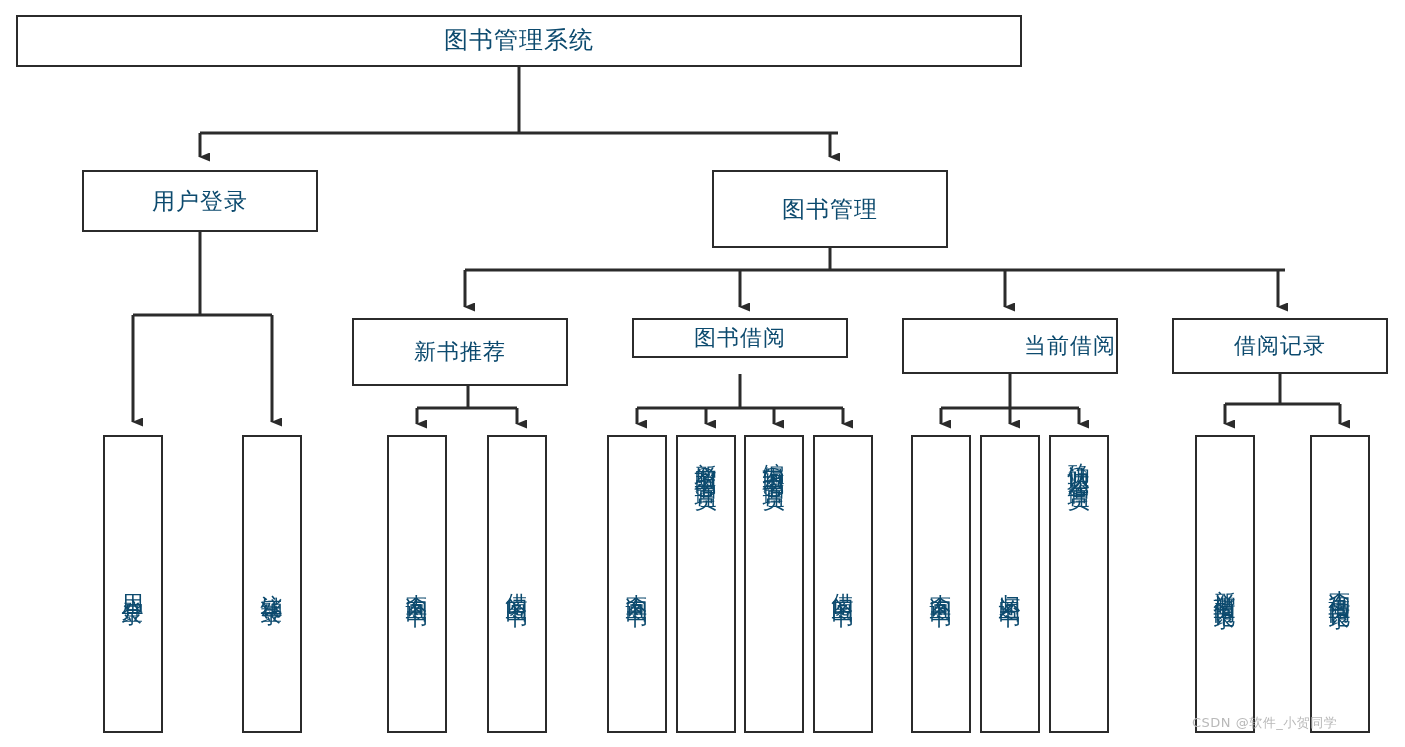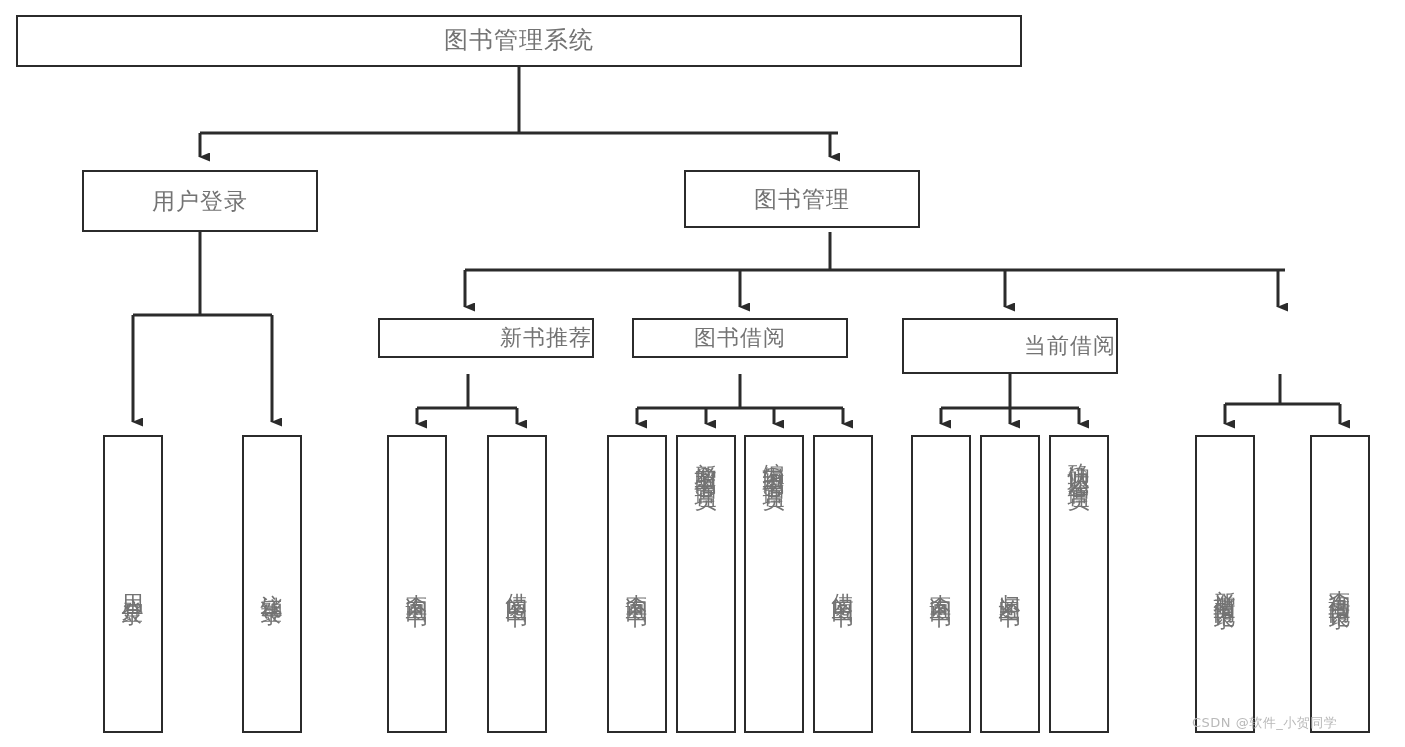--- a/index.html
+++ b/index.html
@@ -27,21 +27,21 @@
     pointer-events: none;
   }
   .node {
     position: absolute;
     box-sizing: border-box;
     background: #ffffff;
     border: 2px solid #2b2b2b;
     display: flex;
     align-items: center;
     justify-content: center;
-    color: #737373;
+    color: #0c4a6e;
   }
   .node .label {
     display: block;
     text-align: center;
     line-height: 1.15;
     white-space: nowrap;
   }
   
   .node.horiz .label {
     font-size: 23px;
@@ -133,36 +133,39 @@
   </svg>
 
   <div class="node horiz level-0" style="left:16px; top:15px; width:1006px; height:52px;">
     <span class="label">图书管理系统</span>
   </div>
 
   <div class="node horiz level-1" style="left:82px; top:170px; width:236px; height:62px;">
     <span class="label">用户登录</span>
   </div>
 
-  <div class="node horiz level-1" style="left:684px; top:170px; width:236px; height:58px;">
+  <div class="node horiz level-1" style="left:712px; top:170px; width:236px; height:78px;">
     <span class="label">图书管理</span>
   </div>
 
-  <div class="node horiz level-2" style="left:378px; top:318px; width:216px; height:40px;justify-content:flex-end;">
+  <div class="node horiz level-2" style="left:352px; top:318px; width:216px; height:68px;">
     <span class="label">新书推荐</span>
   </div>
 
   <div class="node horiz level-2" style="left:632px; top:318px; width:216px; height:40px;">
     <span class="label">图书借阅</span>
   </div>
 
   <div class="node horiz level-2" style="left:902px; top:318px; width:216px; height:56px;justify-content:flex-end;">
     <span class="label">当前借阅</span>
   </div>
 
+  <div class="node horiz level-2" style="left:1172px; top:318px; width:216px; height:56px;">
+    <span class="label">借阅记录</span>
+  </div>
 
   <div class="node vert centered" style="left:103px; top:435px; width:60px; height:298px;">
     <span class="label">用户登录</span>
   </div>
 
   <div class="node vert centered" style="left:242px; top:435px; width:60px; height:298px;">
     <span class="label">注销登录</span>
   </div>
 
   <div class="node vert centered" style="left:387px; top:435px; width:60px; height:298px;">

